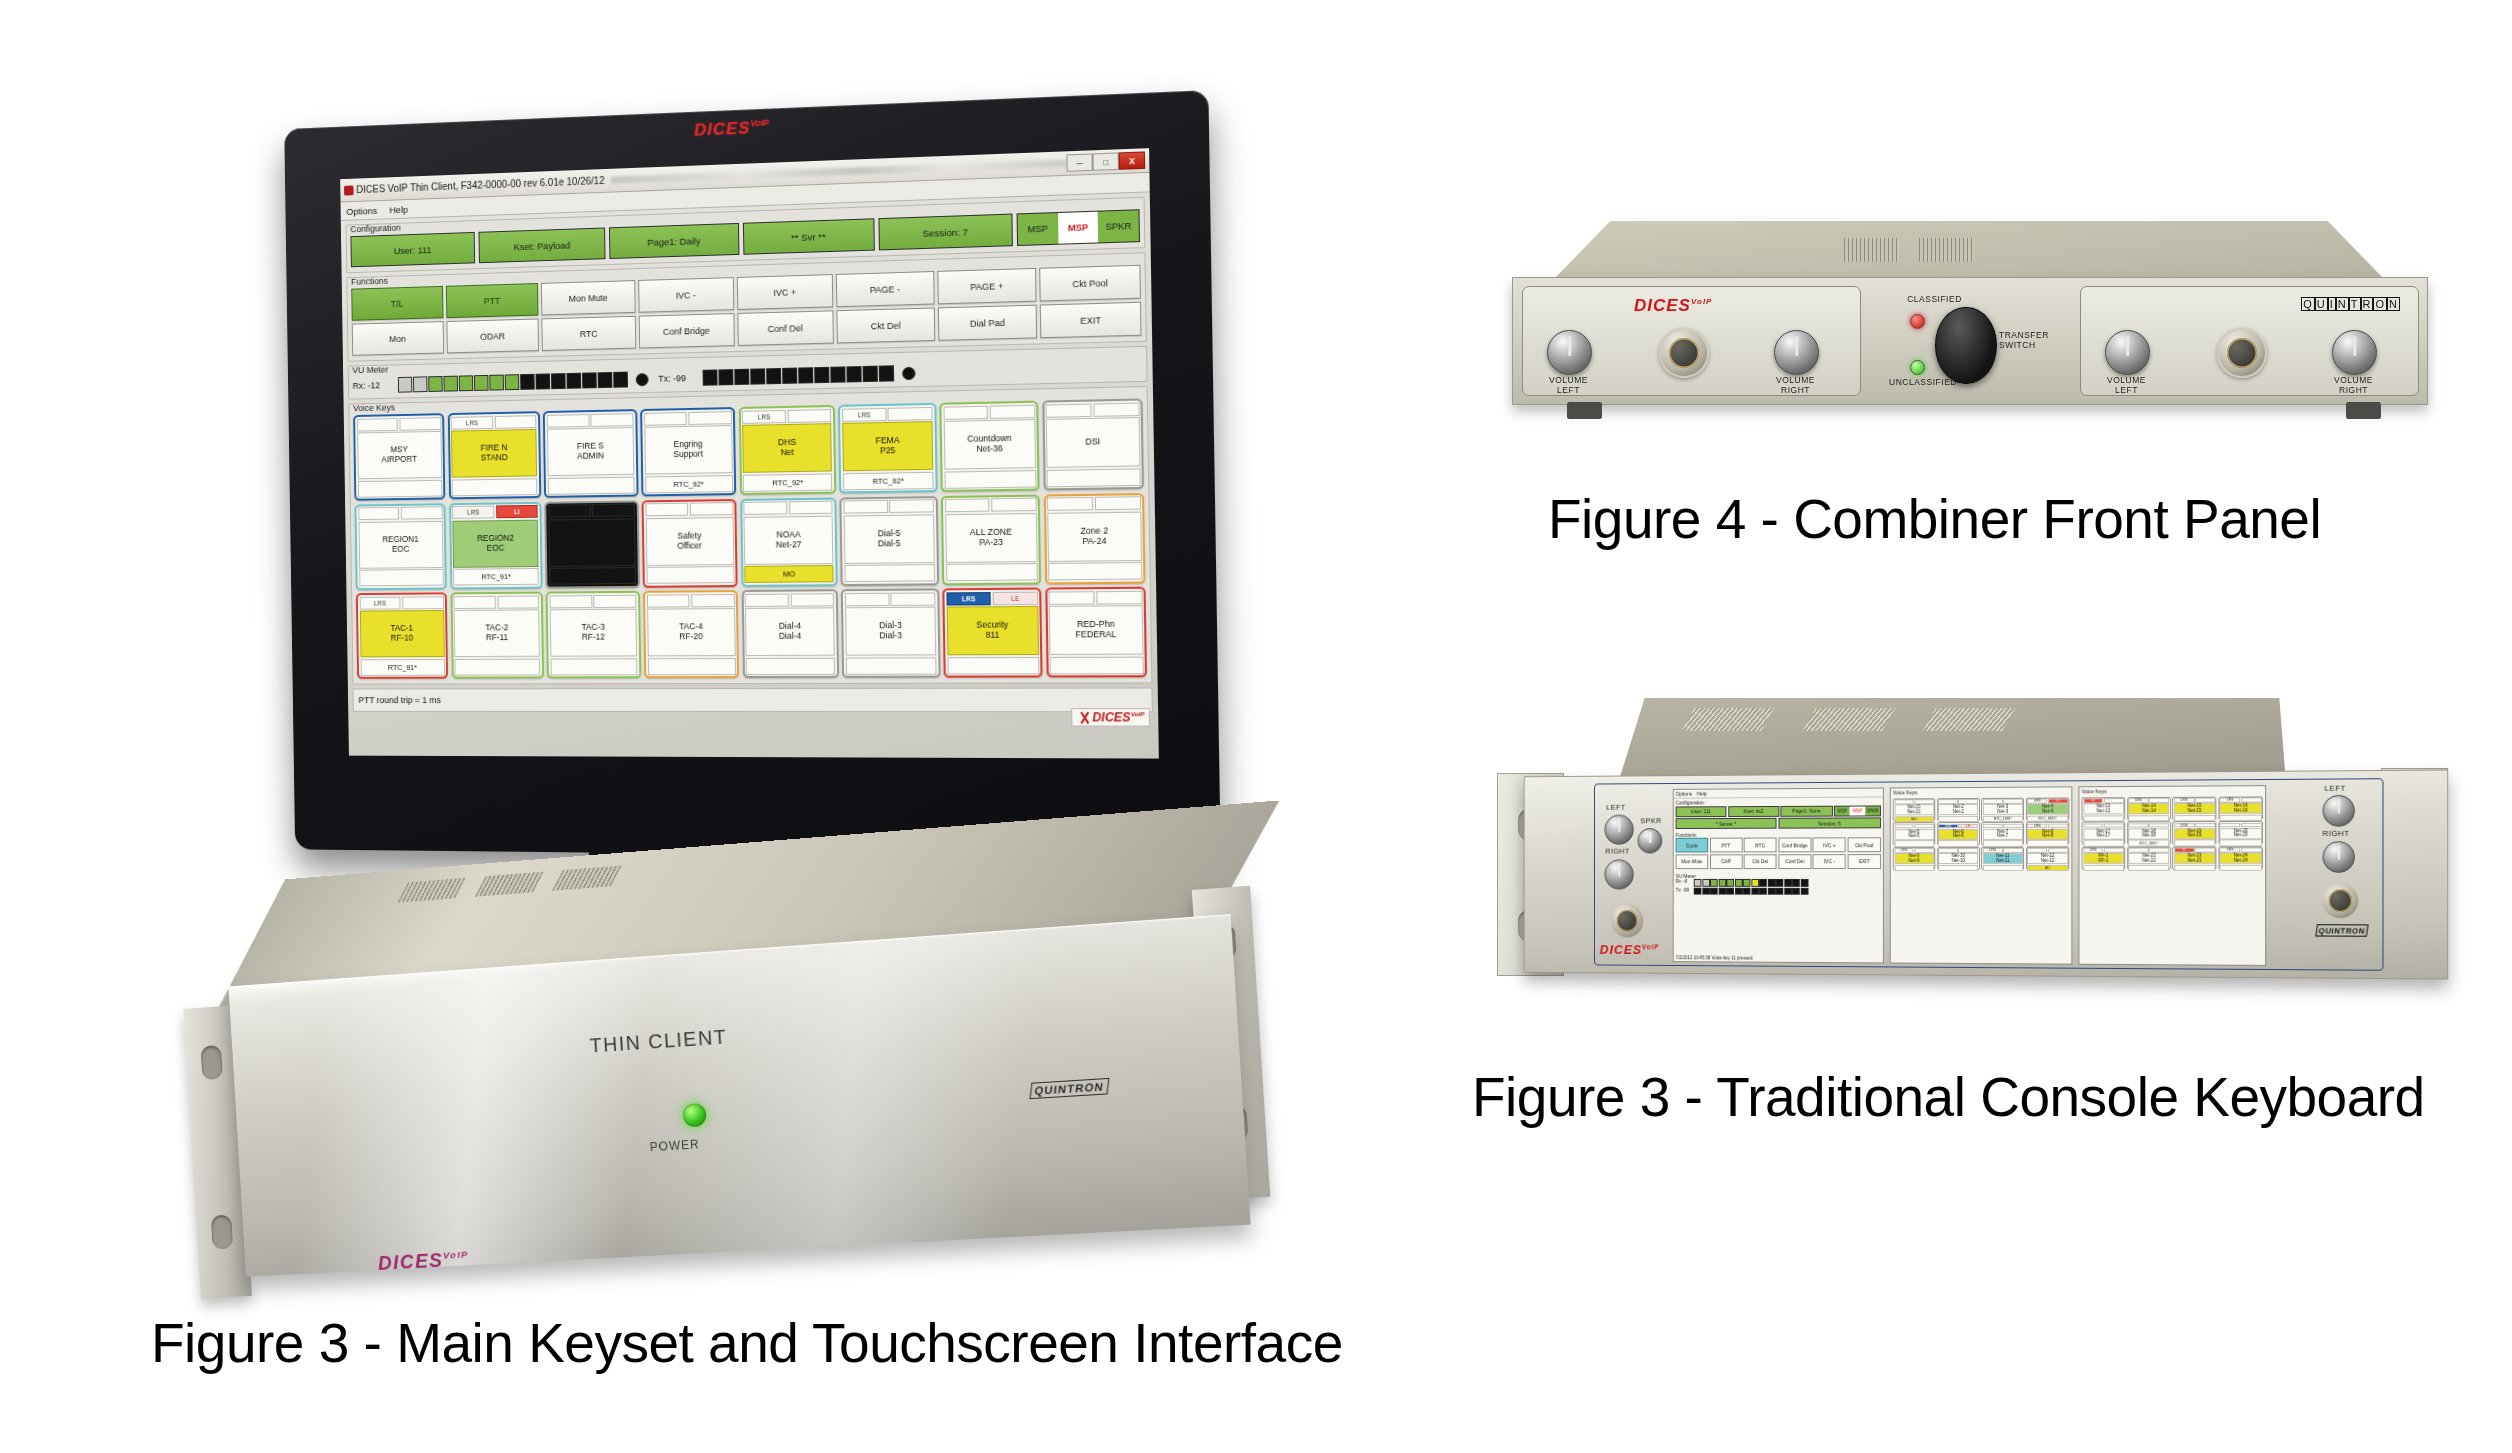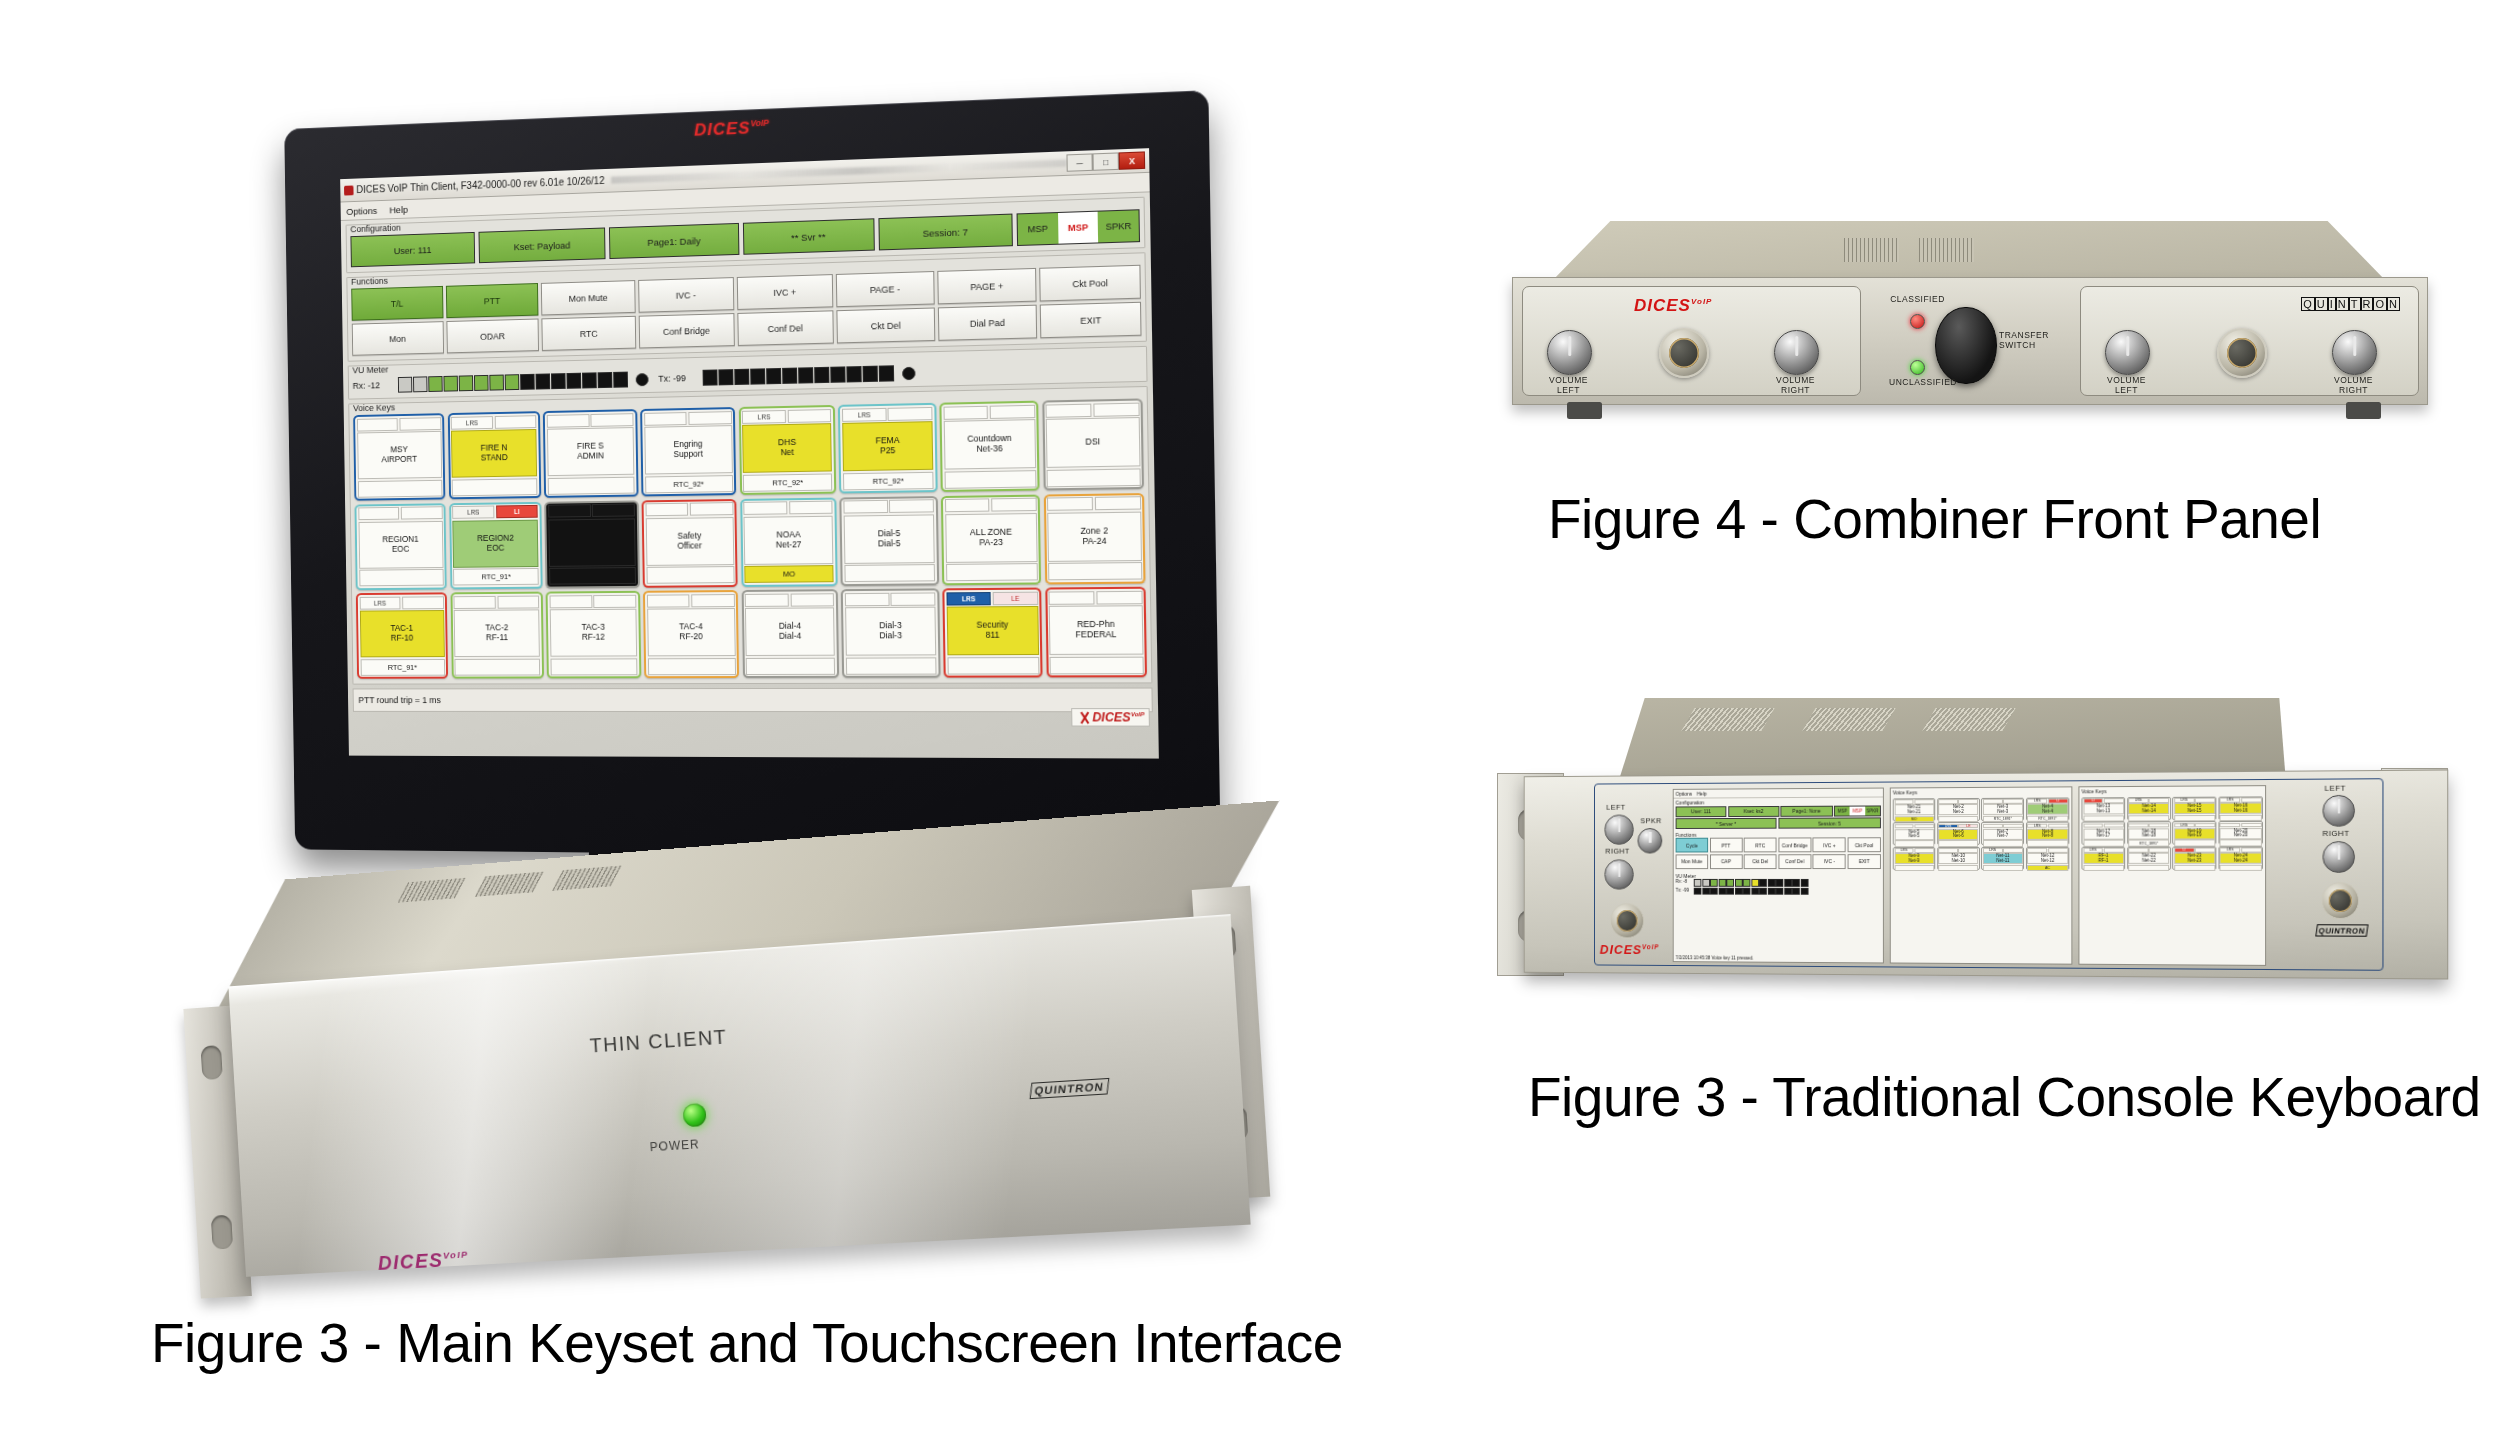--- a/index.html
+++ b/index.html
@@ -269,21 +269,21 @@
   .rvk-m{flex:1;margin-top:0.5px;border:0.5px solid #c5c3bb;background:#fbfaf5;font-size:4.5px;
       display:flex;flex-direction:column;align-items:center;justify-content:center;line-height:1.05;}
   .rvk-m.y{background:#e8e02a;} .rvk-m.g{background:#9fcc77;} .rvk-m.c{background:#7ecdd4;}
   .rvk-b{height:4.5px;margin-top:0.5px;border:0.5px solid #c5c3bb;background:#fbfaf5;font-size:3.5px;
       display:flex;align-items:center;justify-content:center;flex:none;}
   .rvk-b.y{background:#e8e02a;}
 
   
   #cap1{position:absolute;left:1548px;top:487px;font-size:55px;}
   #cap2{position:absolute;left:151px;top:1311px;font-size:55px;}
-  #cap3{position:absolute;left:1528px;top:1065px;font-size:55px;}
+  #cap3{position:absolute;left:1472px;top:1065px;font-size:55px;}
 </style>
 </head>
 <body>
 
 <div id="fig2">
 
   <div class="stand-neck"></div>
   <div class="stand-base"></div>
 
   <div class="monitor">
@@ -714,21 +714,21 @@
       <div class="knob" style="left:24px;top:43px"></div>
       <div class="lab" style="left:18px;top:89px;width:55px;white-space:pre-line">VOLUME
 LEFT</div>
       <div class="conn" style="left:136px;top:41px"></div>
       <div class="knob" style="left:251px;top:43px"></div>
       <div class="lab" style="left:245px;top:89px;width:55px;white-space:pre-line">VOLUME
 RIGHT</div>
     </div>
 
     <div style="position:absolute;left:352px;top:8px;width:211px;height:108px">
-      <div class="lab" style="left:5px;top:9px;width:95px">CLASSIFIED</div>
+      <div class="lab" style="left:22px;top:9px;width:95px">CLASSIFIED</div>
       <div class="led red" style="left:45px;top:28px"></div>
       <div class="bigknob" style="left:70px;top:21px"></div>
       <div class="lab" style="left:134px;top:45px;width:75px;white-space:pre-line;text-align:left">TRANSFER
 SWITCH</div>
       <div class="led grn" style="left:45px;top:74px"></div>
       <div class="lab" style="left:0px;top:92px;width:116px">UNCLASSIFIED</div>
     </div>
 
     <div class="cb-panel" style="left:567px;width:337px">
       <div class="cb-quin" id="cb-quin" style="right:18px;top:10px"><span>Q</span><span>U</span><span>I</span><span>N</span><span>T</span><span>R</span><span>O</span><span>N</span></div>

